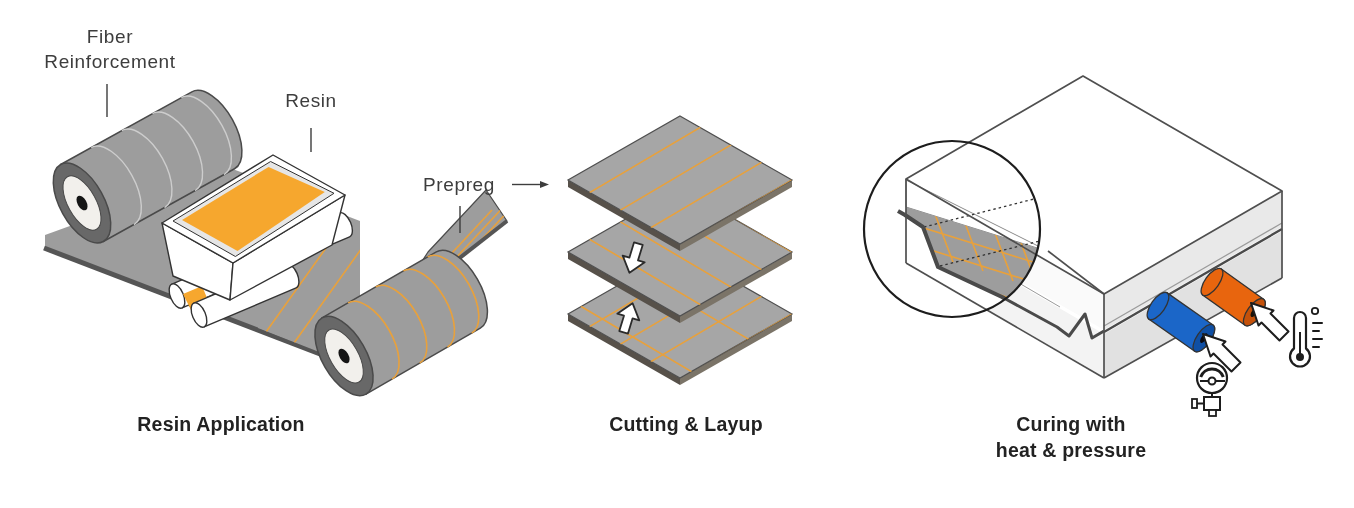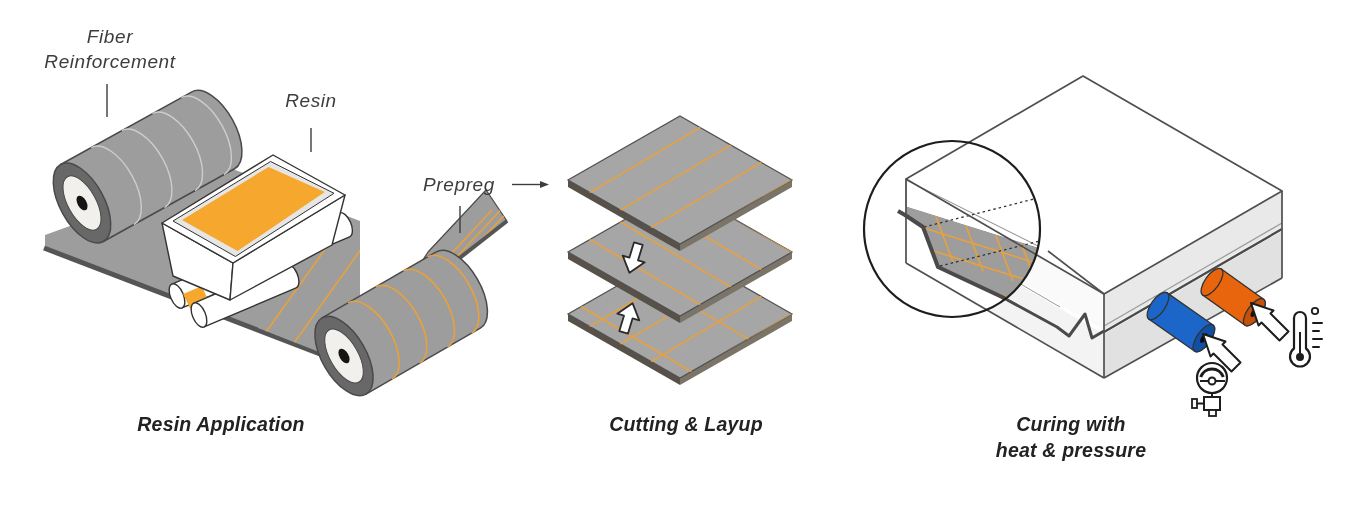--- a/index.html
+++ b/index.html
@@ -1,17 +1,17 @@
 <!DOCTYPE html>
 <html style="--background: #ffffff; --annotation-gray: #3d3d3d; --title-dark: #222222; --icon-black: #1a1a1a; --fabric-gray: #9d9d9d; --fabric-stripe-light: #cdcdcd; --belt-edge-dark: #555555; --roll-ring-dark: #686868; --roll-core-white: #f2f0ec; --roll-hole-black: #151515; --resin-orange: #f6a72e; --prepreg-stripe-orange: #e8a13c; --bath-inner-gray: #e6e6e6; --sheet-top-gray: #a6a6a6; --sheet-side-dark: #57514a; --sheet-side-light: #7b7468; --press-top-white: #ffffff; --press-left-light: #fafafa; --press-right-shaded: #e9e9e9; --press-lower-left: #f3f3f3; --press-lower-right: #e1e1e1; --seam-dark: #4a4a4a; --heat-orange: #e8650e; --heat-orange-dark: #c4510a; --pressure-blue: #1b66c8; --pressure-blue-dark: #0f4fa4;"><head>
 <meta charset="utf-8">
 <style>
   html,body{margin:0;padding:0;background:#fff;}
   .page{width:1354px;height:508px;background:var(--background,#fff);position:relative;overflow:hidden;
-        font-family:"Liberation Sans", sans-serif;font-style:italic;}
+        font-family:"Liberation Sans", sans-serif;}
   svg{display:block;}
   .ann-label{font-family:"Liberation Sans",sans-serif;font-size:19px;letter-spacing:.6px;
              fill:var(--annotation-gray,#3d3d3d);}
   .stage-title{font-family:"Liberation Sans",sans-serif;font-size:19.5px;font-weight:bold;
                letter-spacing:.2px;fill:var(--title-dark,#222);}
   .leader{stroke:var(--annotation-gray,#3d3d3d);stroke-width:1.4;fill:none;}
   .fabric{fill:var(--fabric-gray,#9d9d9d);}
   .fab-stripe{stroke:var(--fabric-stripe-light,#cdcdcd);stroke-width:1.4;fill:none;}
   .pp-stripe{stroke:var(--prepreg-stripe-orange,#e8a13c);stroke-width:1.6;fill:none;}
   .outline{stroke:#4a4a4a;stroke-width:1.5;stroke-linejoin:round;}

